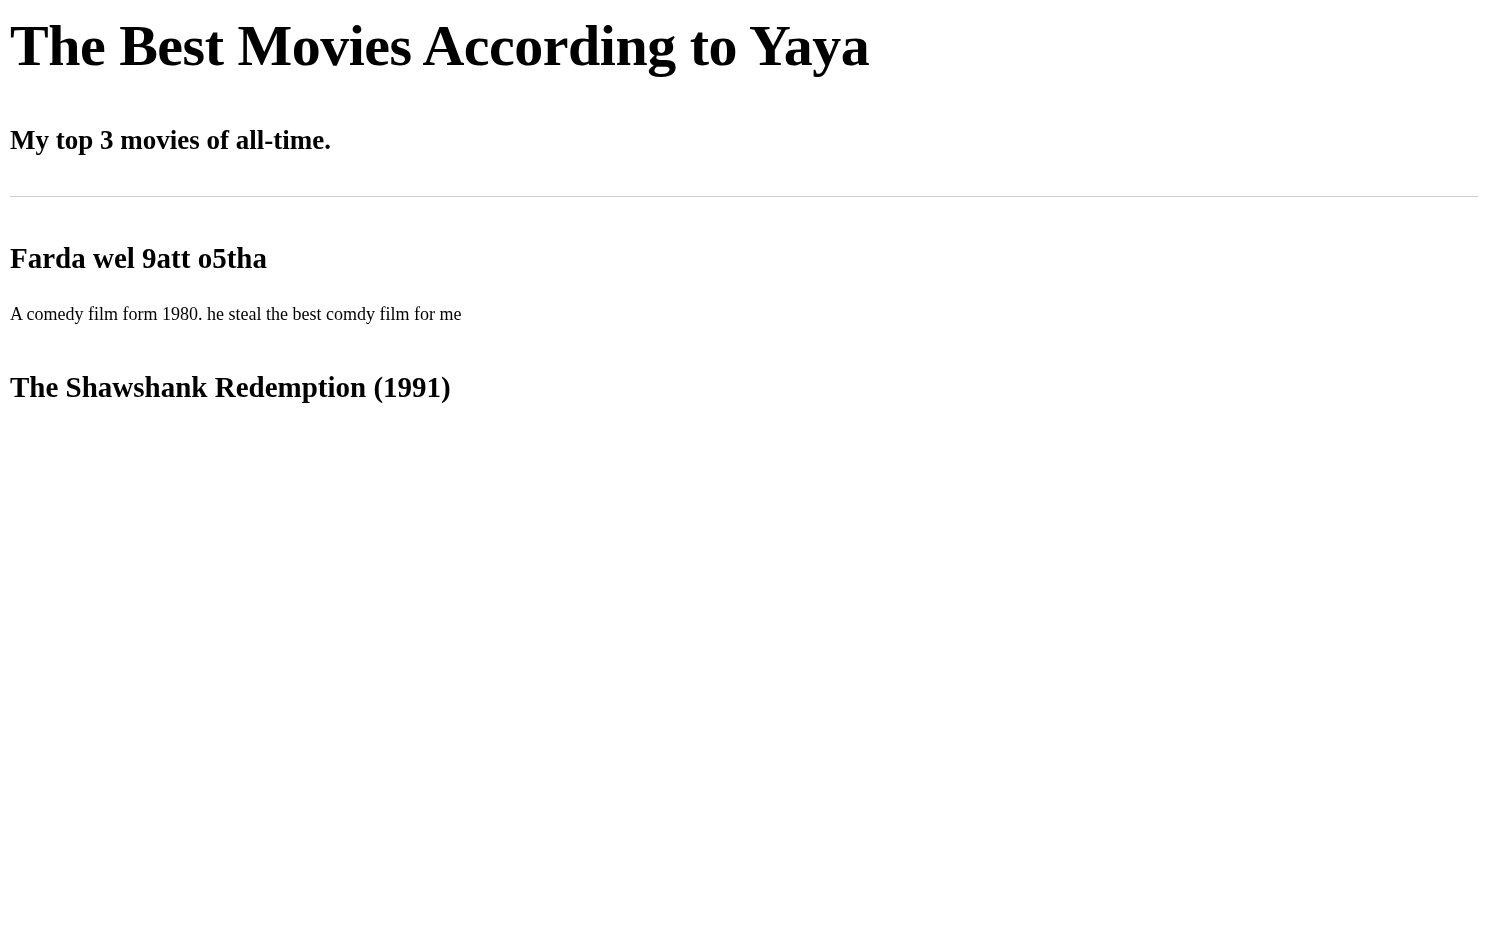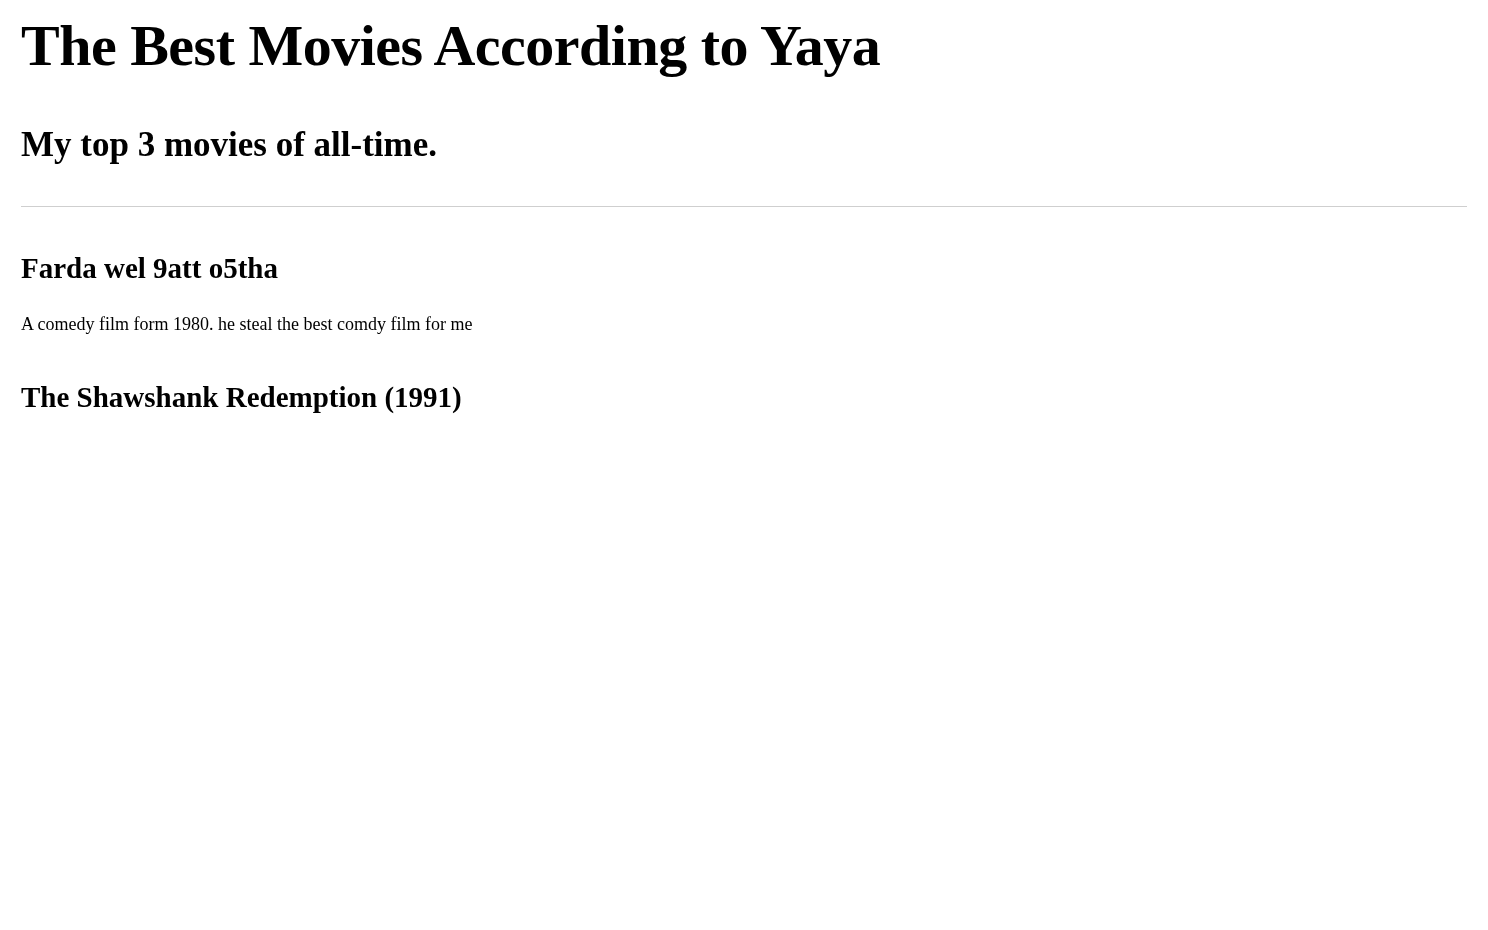--- a/index.html
+++ b/index.html
@@ -8,32 +8,32 @@
     background: #ffffff;
   }
   body {
     width: 1488px;
     height: 930px;
     font-family: "Liberation Serif", "DejaVu Serif", serif;
     color: #000000;
     overflow: hidden;
   }
   .page {
-    padding: 0 21px;
+    padding: 0 10px;
     box-sizing: border-box;
   }
   h1.doc-title {
     font-size: 58px;
     font-weight: bold;
     line-height: 1.1;
     margin: 14px 0 0 0;
     letter-spacing: -0.5px;
   }
   h2.doc-subtitle {
-    font-size: 35px;
+    font-size: 27px;
     font-weight: bold;
     line-height: 1.2;
     margin: 46px 0 0 0;
   }
   hr.divider {
     border: none;
     border-top: 1px solid #cfcfcf;
     margin: 40px 0 0 0;
     width: 100%;
   }

